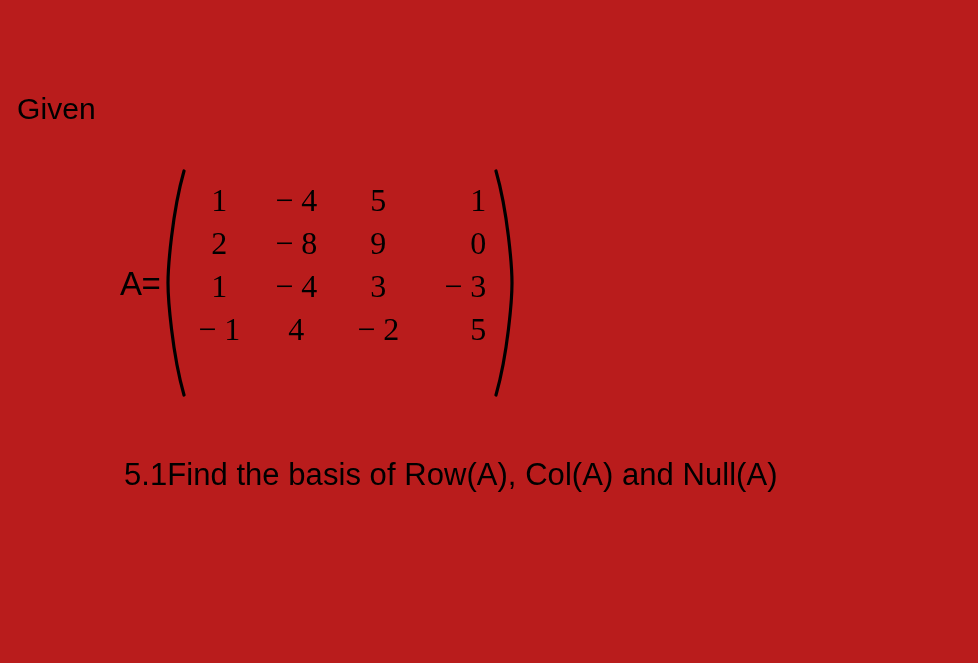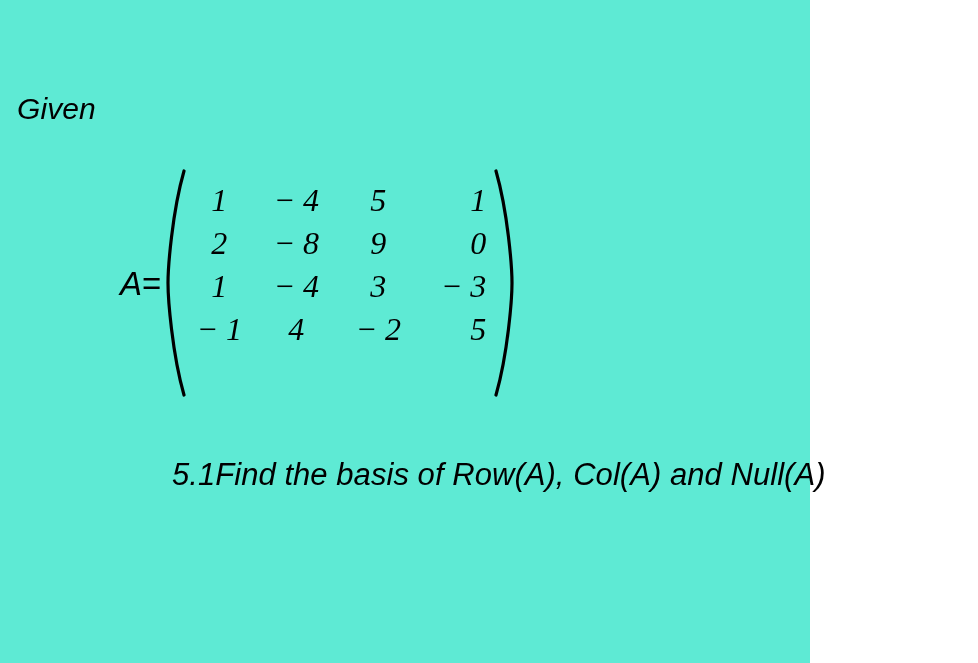--- a/index.html
+++ b/index.html
@@ -10,24 +10,23 @@
     width: 978px;
     height: 663px;
     background: #ffffff;
     font-family: "Liberation Sans", sans-serif;
     color: #000000;
     overflow: hidden;
   }
 
   .slide {
     position: relative;
-    width: 810px;
+    width: 978px;
     height: 663px;
-    background: #5eead4;
-    font-style: italic;
+    background: #b91c1c;
   }
 
   
   .given-text {
     position: absolute;
     left: 17px;
     top: 89px;
     font-family: "Liberation Sans", sans-serif;
     font-size: 30px;
     line-height: 40px;
@@ -105,21 +104,20 @@
   .question {
     position: absolute;
     left: 124px;
     font-family: "Liberation Sans", sans-serif;
     font-size: 31px;
     line-height: 40px;
     font-weight: 400;
     letter-spacing: 0.05px;
     color: #000000;
     white-space: nowrap;
-    margin-left: 48px;
   }
 
   .question.q1 { top: 455px; }
   .question.q2 { top: 582px; }
 </style>
 </head>
 <body>
 
 <div class="slide">
 

